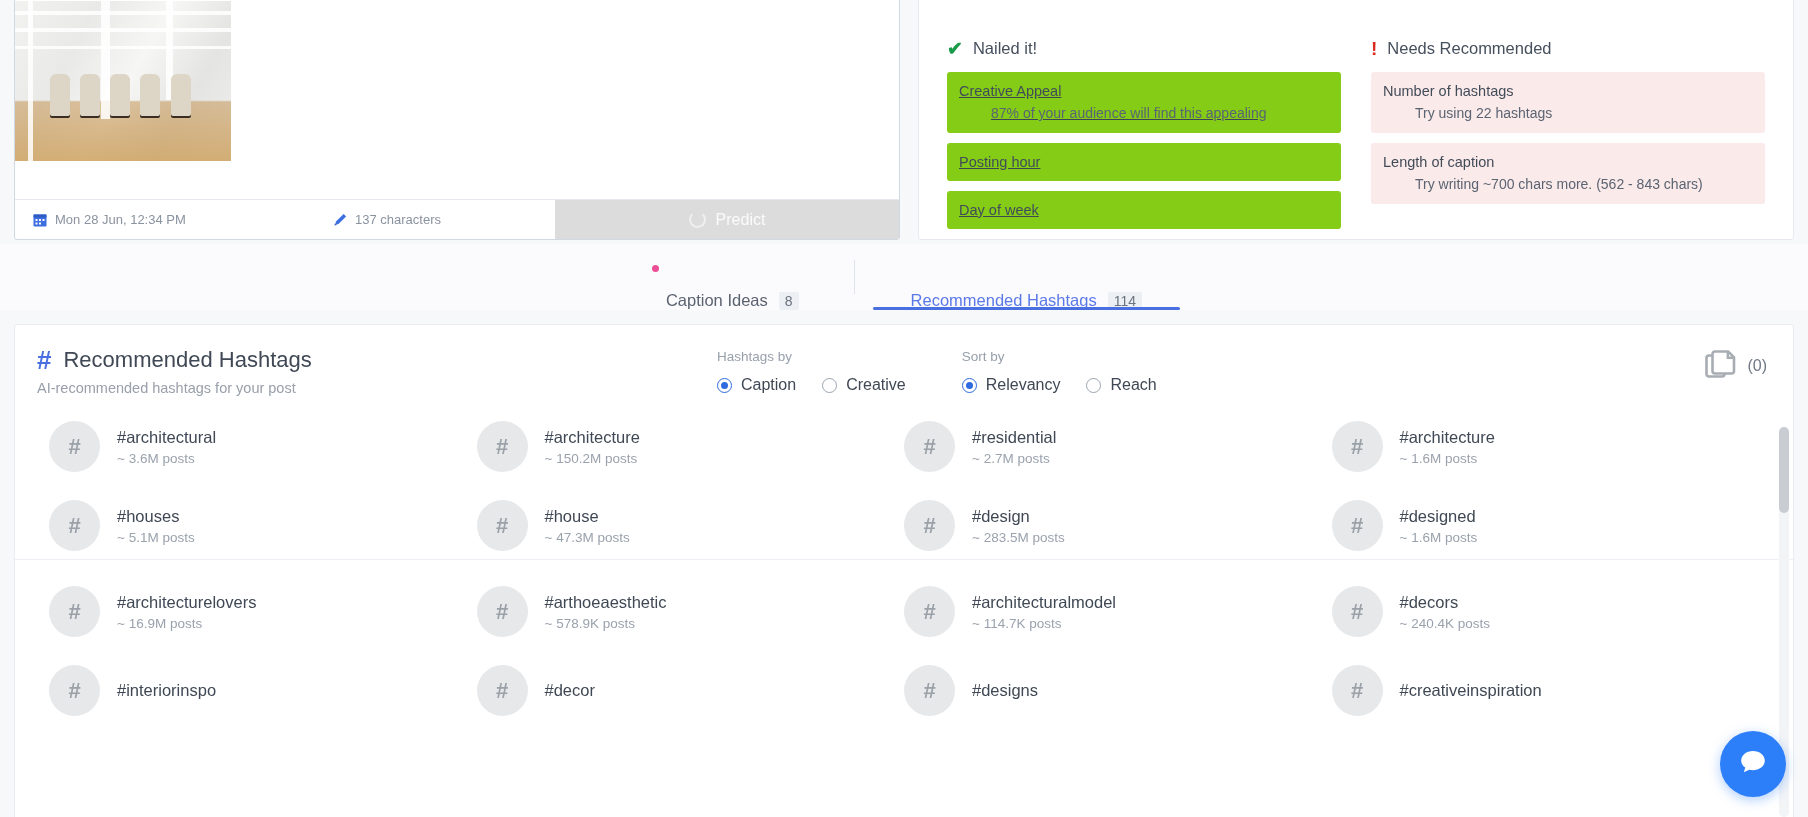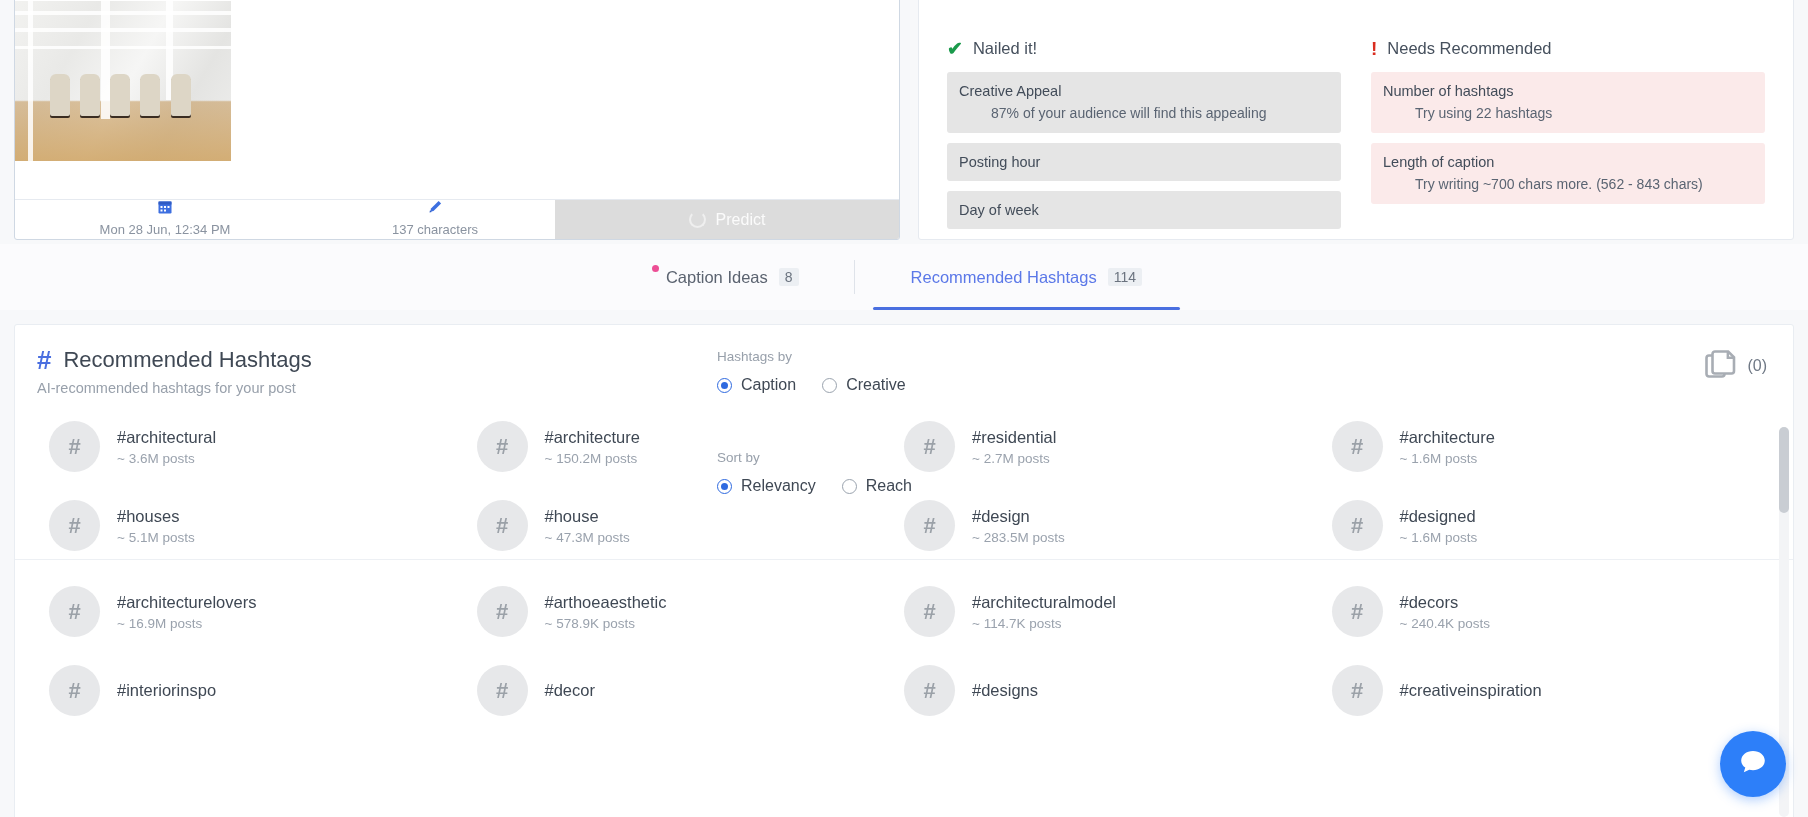--- a/index.html
+++ b/index.html
@@ -49,21 +49,20 @@
   }
   .post-footer {
     display: flex; align-items: stretch;
     border-top: 1px solid #e6eaf0;
     height: 40px;
   }
   .pf-cell {
     display: flex; align-items: center; gap: 8px;
     font-size: 13px; color: #8a93a0;
     padding: 0 18px;
-    flex-direction: column;
   }
   .pf-cell.date { width: 300px; }
   .pf-cell.chars { flex: 1; }
   .pf-icon { color: #3d6fe0; font-size: 14px; display: inline-flex; }
   .predict-btn {
     width: 344px; background: #dcdcdc; border: none;
     display: flex; align-items: center; justify-content: center; gap: 10px;
     color: #fbfbfb; font-size: 16px; cursor: pointer;
   }
   .predict-btn .spin {
@@ -79,34 +78,34 @@
     background: #fff; border: 1px solid #e6eaf0; border-radius: 3px;
     padding: 0;
   }
   .fb-inner { display: flex; gap: 30px; padding: 198px 28px 0 28px; }
   .fb-col { flex: 1; }
   .fb-head { display: flex; align-items: center; gap: 10px; margin-bottom: 14px; }
   .fb-head .mark-good { color: #1a9a4b; font-size: 19px; font-weight: bold; line-height: 1; }
   .fb-head .mark-bad { color: #d92d20; font-size: 19px; font-weight: bold; line-height: 1; }
   .fb-head .title { font-size: 16.5px; color: #46505d; }
   .fb-item { border-radius: 3px; padding: 9px 12px; margin-bottom: 10px; }
-  .fb-item.good { background: #e5e5e5; }
+  .fb-item.good { background: #84cc16; text-decoration: underline; }
   .fb-item.bad  { background: #fbeaea; }
   .fb-item .t { font-size: 14.5px; color: #424c59; line-height: 20px; }
   .fb-item .s { font-size: 14px; color: #5a6472; line-height: 21px; margin-top: 2px; margin-left: 32px; }
 
   
   .tabs-wrap {
     position: absolute; left: 0; top: 244px; width: 1808px; height: 66px;
     background: #fbfbfd;
     display: flex; align-items: center; justify-content: center;
   }
   .tabs { display: flex; align-items: stretch; height: 66px; }
   .tab {
-    display: flex; align-items: center; gap: 8px;
+    display: flex; align-items: flex-end; gap: 8px;
     padding: 0 56px; height: 66px;
     font-size: 16.5px; color: #5b6370; cursor: pointer;
     position: relative; background: transparent; border: none;
     font-family: inherit;
   }
   .tab.divider::after {
     content: ""; position: absolute; right: 0; top: 16px; bottom: 16px;
     width: 1px; background: #dfe3ea;
   }
   .tab.active { color: #5b78e8; }
@@ -136,21 +135,21 @@
     position: relative; height: 96px;
   }
   .ph-left { width: 640px; }
   .ph-title { display: flex; align-items: center; gap: 12px; }
   .ph-title .hash {
     color: #4a6fe0; font-size: 26px; font-weight: bold; line-height: 1;
   }
   .ph-title .txt { font-size: 22px; color: #3f4854; font-weight: 400; }
   .ph-sub { font-size: 14.5px; color: #98a0ab; margin-top: 7px; margin-left: 0; }
 
-  .ph-controls { display: flex; gap: 56px; margin-left: 40px; padding-top: 2px; flex-direction: column; }
+  .ph-controls { display: flex; gap: 56px; margin-left: 40px; padding-top: 2px; }
   .ctrl-group .ctrl-label { font-size: 13.5px; color: #98a0ab; margin-bottom: 12px; }
   .radios { display: flex; gap: 26px; }
   .radio { display: flex; align-items: center; gap: 9px; cursor: pointer; }
   .radio .dot {
     width: 15px; height: 15px; border-radius: 50%;
     border: 1.6px solid #9aa3ae; display: inline-block; position: relative;
     background: #fff;
   }
   .radio.on .dot { border-color: #2f6ae0; }
   .radio.on .dot::after {

